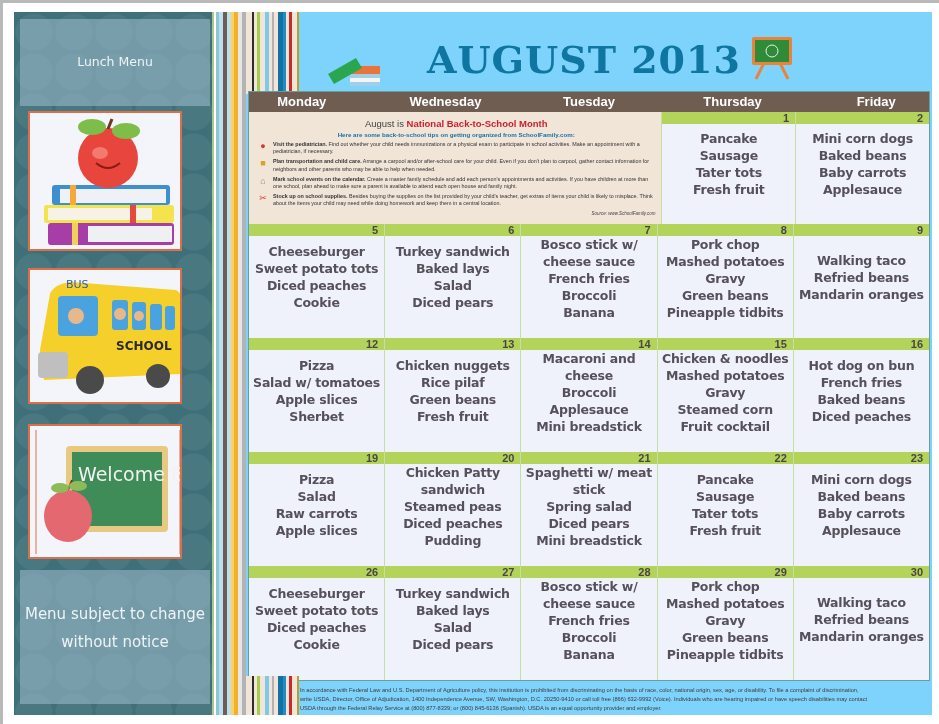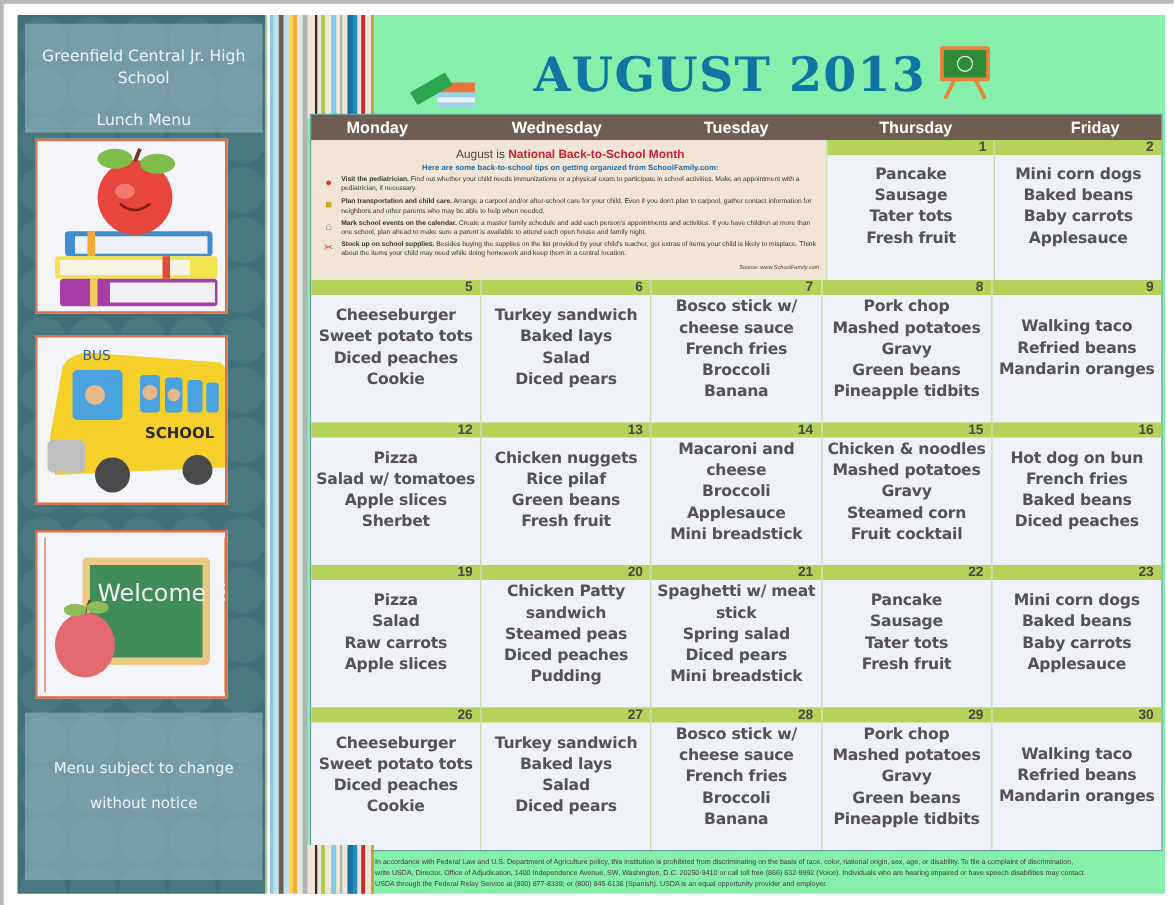--- a/index.html
+++ b/index.html
@@ -8,34 +8,34 @@
 
   .page-frame { position: absolute; left: 0; top: 0; width: 939px; height: 724px; border-top: 3px solid #b9b9b9; border-left: 3px solid #b9b9b9; background: #fff; }
 
   
   .sidebar { position: absolute; left: 14px; top: 12px; width: 198px; height: 703px; background: #3f7079;
     background-image: radial-gradient(circle at 20px 20px, rgba(255,255,255,0.06) 18px, transparent 19px);
     background-size: 40px 40px; }
   .side-box { position: absolute; left: 6px; width: 190px; background: rgba(160,190,205,0.55); color: #eef3f6; text-align: center; font-family: "DejaVu Sans", sans-serif; }
   .side-title { top: 7px; height: 87px; padding-top: 17px; font-size: 12.5px; line-height: 17px; }
   .side-title .sp { display: block; height: 17px; }
-  .side-note { top: 558px; height: 134px; padding-top: 30px; font-size: 12px; line-height: 28px; }
+  .side-note { top: 558px; height: 134px; padding-top: 30px; font-size: 15px; line-height: 28px; }
   .copyright { position: absolute; left: 202px; top: 690px; transform: rotate(-90deg); transform-origin: left top; font-size: 6px; color: #e6eef0; white-space: nowrap; }
 
   .pic { position: absolute; left: 28px; width: 154px; background: #f3f5fa; border: 2px solid #d9704a; overflow: hidden; text-decoration: underline; }
   .pic1 { top: 111px; height: 140px; }
   .pic2 { top: 268px; height: 136px; }
   .pic3 { top: 424px; height: 135px; }
 
   
   .stripes { position: absolute; left: 212px; top: 12px; width: 38px; height: 703px; display: flex; }
   .stripes span { display: block; height: 100%; }
 
   
-  .main { position: absolute; left: 246px; top: 12px; width: 686px; height: 703px; background: #86efac; }
+  .main { position: absolute; left: 246px; top: 12px; width: 686px; height: 703px; background: #7dd3fc; }
   .top-stripes { position: absolute; left: 0; top: 0; height: 82px; display: flex; }
   .top-stripes span { display: block; height: 100%; }
 
   .title { position: absolute; left: 181px; top: 25px; font-family: "DejaVu Serif", serif; font-weight: bold; font-size: 38px; color: #0e76a0; letter-spacing: 1px; }
 
   .book-icon { position: absolute; left: 80px; top: 40px; width: 58px; height: 36px; }
   .board-icon { position: absolute; left: 504px; top: 23px; width: 44px; height: 46px; }
 
   
   .cal { position: absolute; left: 2px; top: 79px; width: 682px; border: 1px solid #6b9e9b; }
@@ -61,21 +61,20 @@
   .bottom-stripes { position: absolute; left: 0; top: 664px; height: 39px; display: flex; }
   .bottom-stripes span { display: block; height: 100%; }
 </style>
 </head>
 <body>
 
 <div class="page-frame"></div>
 
 <div class="sidebar">
   <div class="side-box side-title">
-    <div>Greenfield Central Jr.  High School</div>
     <span class="sp"></span>
     <div>Lunch Menu</div>
   </div>
   <div class="side-box side-note">
     <div>Menu subject to change</div>
     <div>without notice</div>
   </div>
   <div class="copyright">© Harbin Software International</div>
 </div>
 

